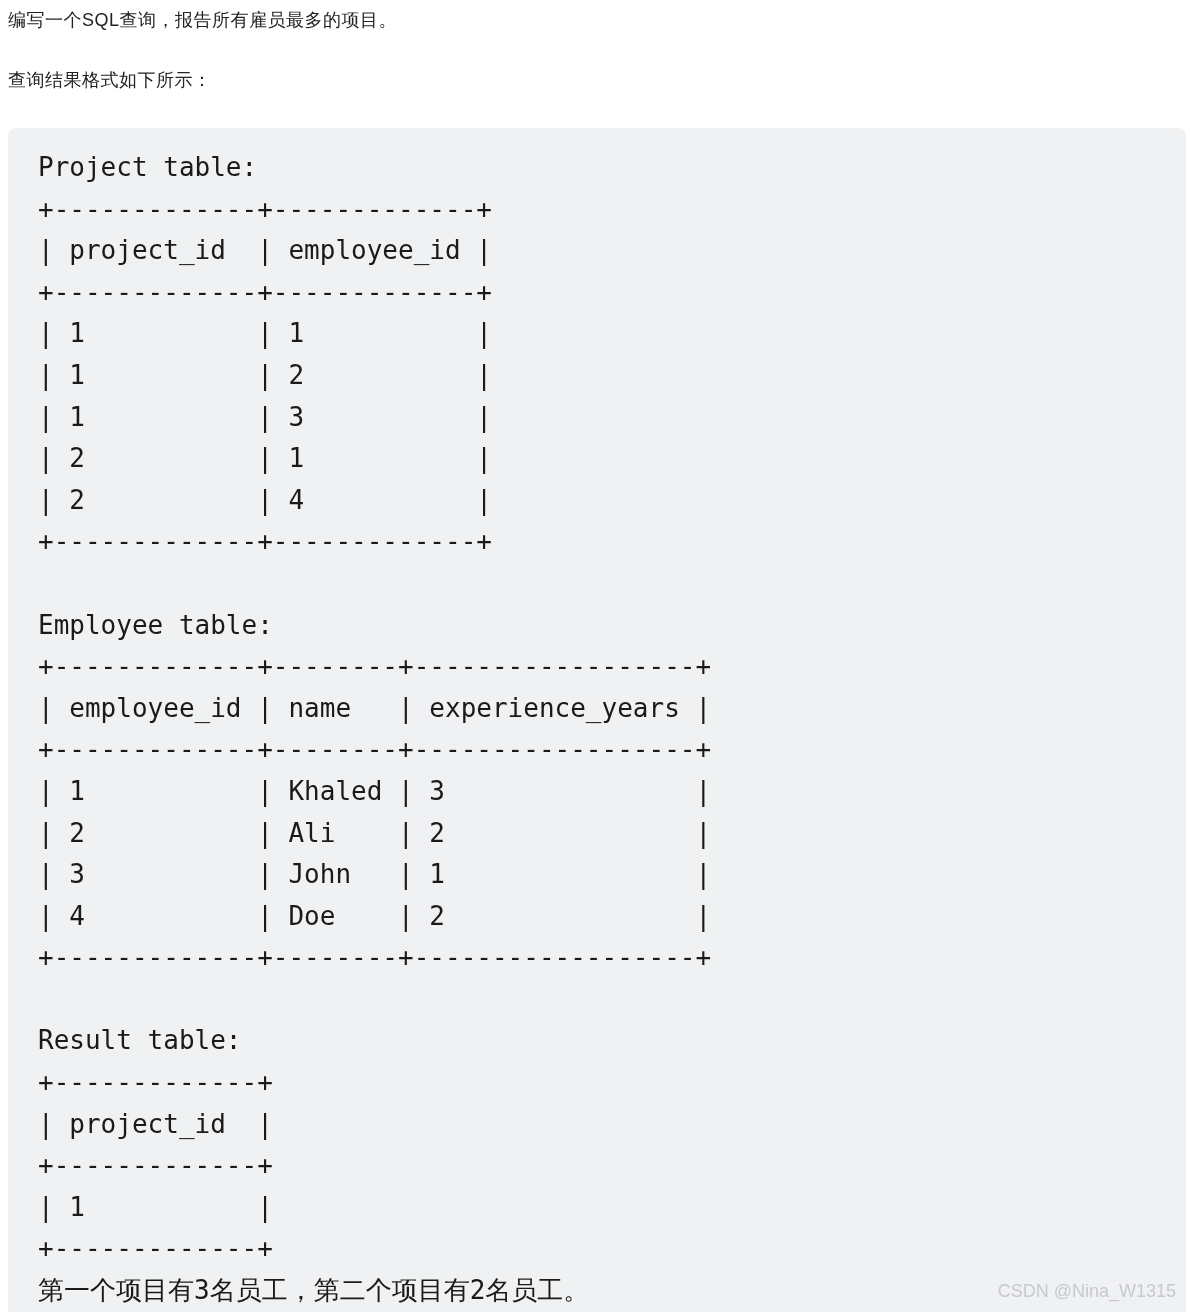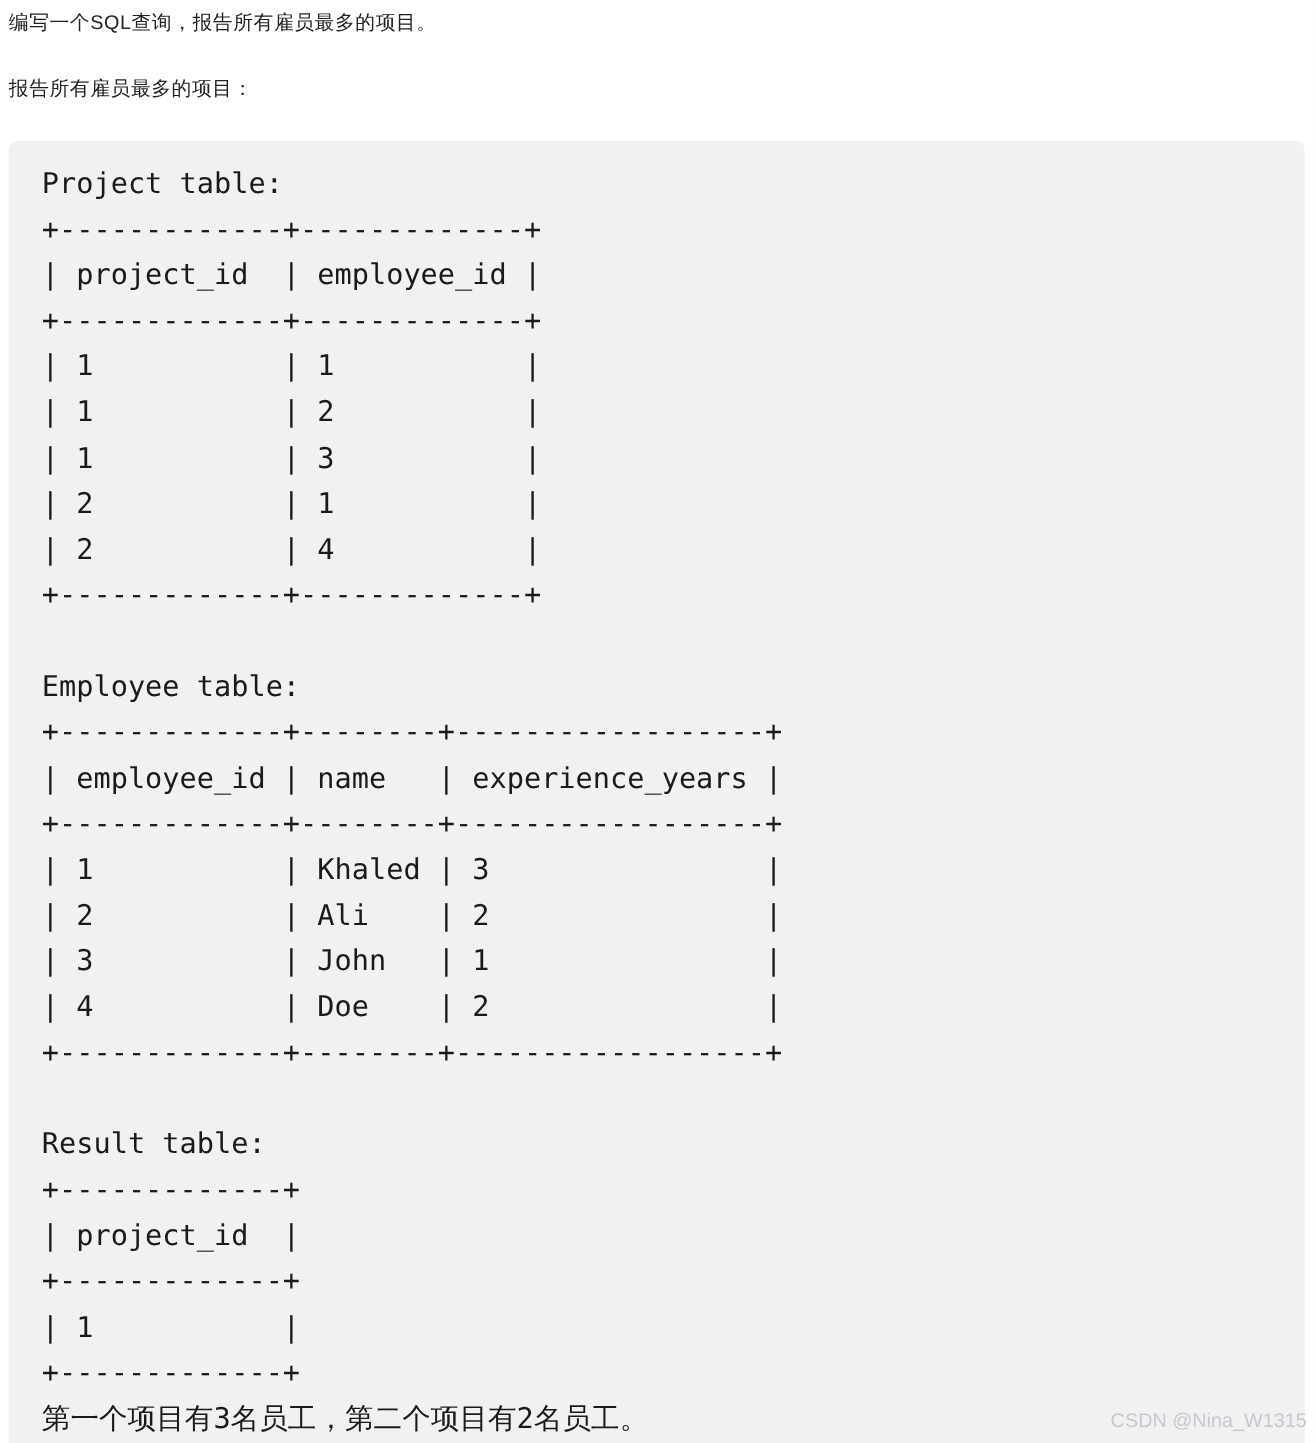--- a/index.html
+++ b/index.html
@@ -37,34 +37,34 @@
     font-family: "DejaVu Sans Mono", monospace;
     font-size: 26px;
     line-height: 41.6px;
     color: #1a1a1a;
     white-space: pre;
     overflow: hidden;
   }
   .watermark {
     position: absolute;
     top: 1280px;
-    right: 8px;
+    right: 20px;
     font-size: 18px;
     line-height: 22px;
     color: #c7c9cc;
     font-family: "Liberation Sans", sans-serif;
   }
 </style>
 </head>
 <body>
 
 <div class="content">
   <div class="intro">
     <p class="first">编写一个SQL查询，报告所有雇员最多的项目。</p>
-    <p>报告所有雇员最多的项目：</p>
+    <p>查询结果格式如下所示：</p>
   </div>
 
   <pre class="code-block">Project table:
 +-------------+-------------+
 | project_id  | employee_id |
 +-------------+-------------+
 | 1           | 1           |
 | 1           | 2           |
 | 1           | 3           |
 | 2           | 1           |

